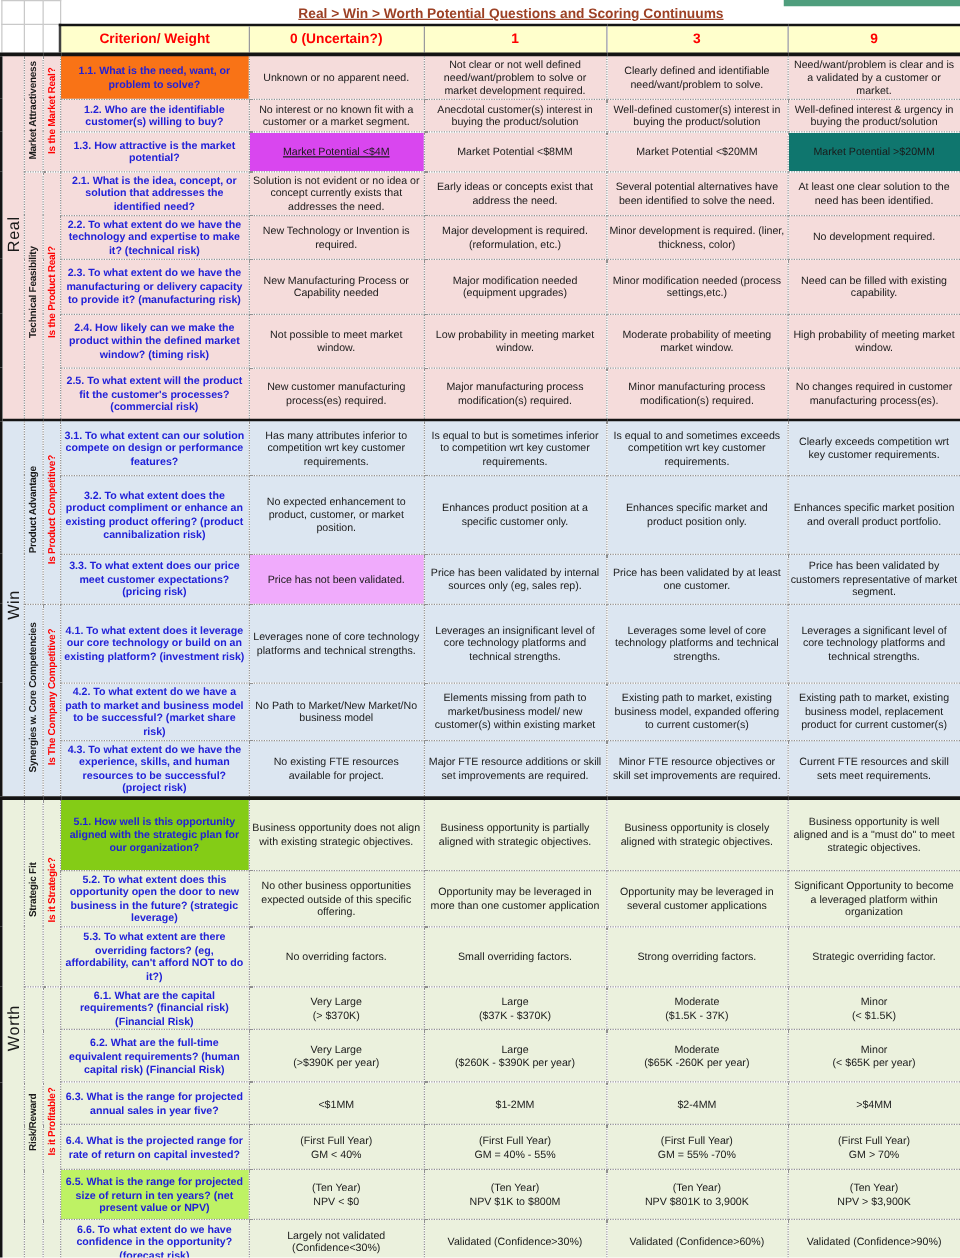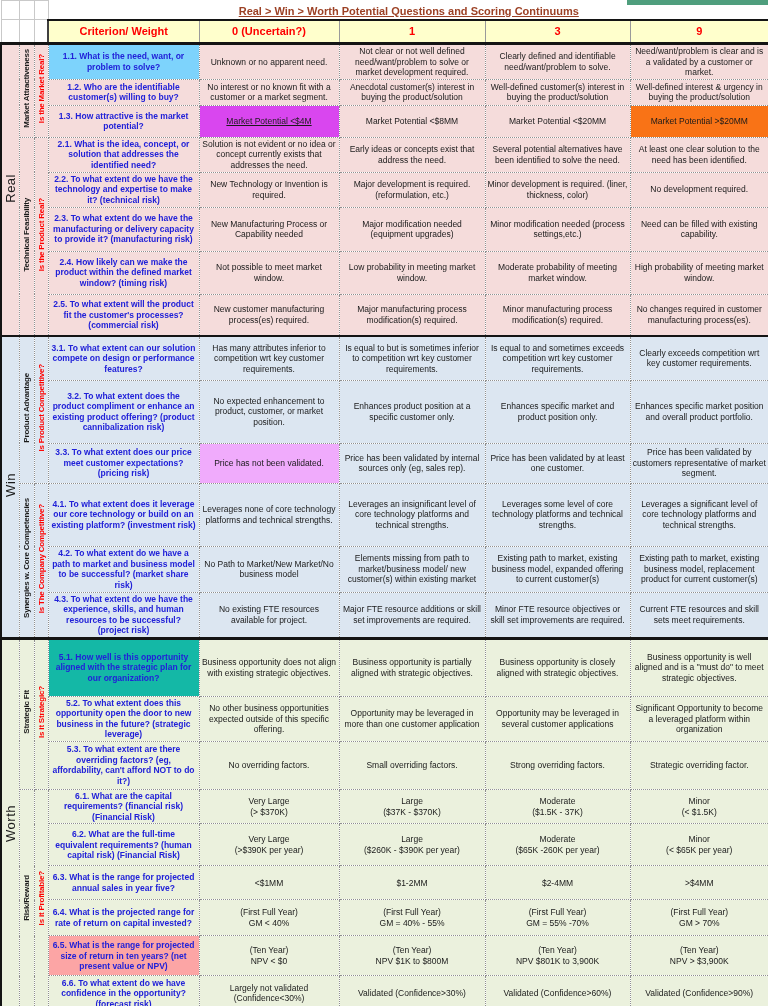--- a/index.html
+++ b/index.html
@@ -64,39 +64,39 @@
         <td class="hdr first">Criterion/ Weight</td>
         <td class="hdr">0 (Uncertain?)</td>
         <td class="hdr">1</td>
         <td class="hdr">3</td>
         <td class="hdr last">9</td>
       </tr>
     <tr style="height: 35px;">
           <td class="rot sec lcol top3" rowspan="8" style="background: rgb(245, 220, 219);"><span>Real</span></td>
           <td class="rot grp top3" rowspan="3" style="background: rgb(245, 220, 219);"><span>Market Attractiveness</span></td>
           <td class="rot sub top3" rowspan="3" style="background: rgb(245, 220, 219);"><span>Is the Market Real?</span></td>
-          <td class="cell q top3" style="background: #7dd3fc;">1.1. What is the need, want, or problem to solve?</td>
+          <td class="cell q top3" style="background: #f97316;">1.1. What is the need, want, or problem to solve?</td>
           <td class="cell top3" style="background: rgb(245, 220, 219);">Unknown or no apparent need.</td>
           <td class="cell top3" style="background: rgb(245, 220, 219);">Not clear or not well defined need/want/problem to solve or market development required.</td>
           <td class="cell top3" style="background: rgb(245, 220, 219);">Clearly defined and identifiable need/want/problem to solve.</td>
           <td class="cell top3 rcol" style="background: rgb(245, 220, 219);">Need/want/problem is clear and is a validated by a customer or market.</td>
         </tr>
         <tr style="height: 26px;">
           <td class="cell q" style="background: rgb(245, 220, 219);">1.2. Who are the identifiable customer(s) willing to buy?</td>
           <td class="cell" style="background: rgb(245, 220, 219);">No interest or no known fit with a customer or a market segment.</td>
           <td class="cell" style="background: rgb(245, 220, 219);">Anecdotal customer(s) interest in buying the product/solution</td>
           <td class="cell" style="background: rgb(245, 220, 219);">Well-defined customer(s) interest in buying the product/solution</td>
           <td class="cell rcol" style="background: rgb(245, 220, 219);">Well-defined interest &amp; urgency in buying the product/solution</td>
         </tr>
         <tr style="height: 32px;">
           <td class="cell q" style="background: rgb(245, 220, 219);">1.3. How attractive is the market potential?</td>
           <td class="cell" style="background: #d946ef; text-decoration: underline;">Market Potential &lt;$4M</td>
           <td class="cell" style="background: rgb(245, 220, 219);">Market Potential &lt;$8MM</td>
           <td class="cell" style="background: rgb(245, 220, 219);">Market Potential &lt;$20MM</td>
-          <td class="cell rcol" style="background: #f97316;">Market Potential &gt;$20MM</td>
+          <td class="cell rcol" style="background: #0f766e;">Market Potential &gt;$20MM</td>
         </tr>
         <tr style="height: 35px;">
           <td class="rot grp" rowspan="5" style="background: rgb(245, 220, 219);"><span>Technical Feasibility</span></td>
           <td class="rot sub" rowspan="5" style="background: rgb(245, 220, 219);"><span>Is the Product Real?</span></td>
           <td class="cell q" style="background: rgb(245, 220, 219);">2.1. What is the idea, concept, or solution that addresses the identified need?</td>
           <td class="cell" style="background: rgb(245, 220, 219);">Solution is not evident or no idea or concept currently exists that addresses the need.</td>
           <td class="cell" style="background: rgb(245, 220, 219);">Early ideas or concepts exist that address the need.</td>
           <td class="cell" style="background: rgb(245, 220, 219);">Several potential alternatives have been identified to solve the need.</td>
           <td class="cell rcol" style="background: rgb(245, 220, 219);">At least one clear solution to the need has been identified.</td>
         </tr>
@@ -172,21 +172,21 @@
           <td class="cell q" style="background: rgb(220, 230, 241);">4.3. To what extent do we have the experience, skills, and human resources to be successful? (project risk)</td>
           <td class="cell" style="background: rgb(220, 230, 241);">No existing FTE resources available for project.</td>
           <td class="cell" style="background: rgb(220, 230, 241);">Major FTE resource additions or skill set improvements are required.</td>
           <td class="cell" style="background: rgb(220, 230, 241);">Minor FTE resource objectives or skill set improvements are required.</td>
           <td class="cell rcol" style="background: rgb(220, 230, 241);">Current FTE resources and skill sets meet requirements.</td>
         </tr>
         <tr style="height: 58px;">
           <td class="rot sec lcol top3" rowspan="9" style="background: rgb(235, 241, 221);"><span>Worth</span></td>
           <td class="rot grp top3" rowspan="3" style="background: rgb(235, 241, 221);"><span>Strategic Fit</span></td>
           <td class="rot sub top3" rowspan="3" style="background: rgb(235, 241, 221);"><span>Is it Strategic?</span></td>
-          <td class="cell q top3" style="background: #14b8a6;">5.1. How well is this opportunity aligned with the strategic plan for our organization?</td>
+          <td class="cell q top3" style="background: #84cc16;">5.1. How well is this opportunity aligned with the strategic plan for our organization?</td>
           <td class="cell top3" style="background: rgb(235, 241, 221);">Business opportunity does not align with existing strategic objectives.</td>
           <td class="cell top3" style="background: rgb(235, 241, 221);">Business opportunity is partially aligned with strategic objectives.</td>
           <td class="cell top3" style="background: rgb(235, 241, 221);">Business opportunity is closely aligned with strategic objectives.</td>
           <td class="cell top3 rcol" style="background: rgb(235, 241, 221);">Business opportunity is well aligned and is a "must do" to meet strategic objectives.</td>
         </tr>
         <tr style="height: 44px;">
           <td class="cell q" style="background: rgb(235, 241, 221);">5.2. To what extent does this opportunity open the door to new business in the future? (strategic leverage)</td>
           <td class="cell" style="background: rgb(235, 241, 221);">No other business opportunities expected outside of this specific offering.</td>
           <td class="cell" style="background: rgb(235, 241, 221);">Opportunity may be leveraged in more than one customer application</td>
           <td class="cell" style="background: rgb(235, 241, 221);">Opportunity may be leveraged in several customer applications</td>
@@ -235,21 +235,21 @@
           <td class="cell" style="background: rgb(235, 241, 221);">(First Full Year)
 GM &lt; 40%</td>
           <td class="cell" style="background: rgb(235, 241, 221);">(First Full Year)
 GM = 40% - 55%</td>
           <td class="cell" style="background: rgb(235, 241, 221);">(First Full Year)
 GM = 55% -70%</td>
           <td class="cell rcol" style="background: rgb(235, 241, 221);">(First Full Year)
 GM &gt; 70%</td>
         </tr>
         <tr style="height: 40px;">
-          <td class="cell q" style="background: #fca5a5;">6.5. What is the range for projected size of return in ten years? (net present value or NPV)</td>
+          <td class="cell q" style="background: #bef264;">6.5. What is the range for projected size of return in ten years? (net present value or NPV)</td>
           <td class="cell" style="background: rgb(235, 241, 221);">(Ten Year)
 NPV &lt; $0</td>
           <td class="cell" style="background: rgb(235, 241, 221);">(Ten Year)
 NPV $1K to $800M</td>
           <td class="cell" style="background: rgb(235, 241, 221);">(Ten Year)
 NPV $801K to 3,900K</td>
           <td class="cell rcol" style="background: rgb(235, 241, 221);">(Ten Year)
 NPV &gt; $3,900K</td>
         </tr>
         <tr style="height: 36px;">

